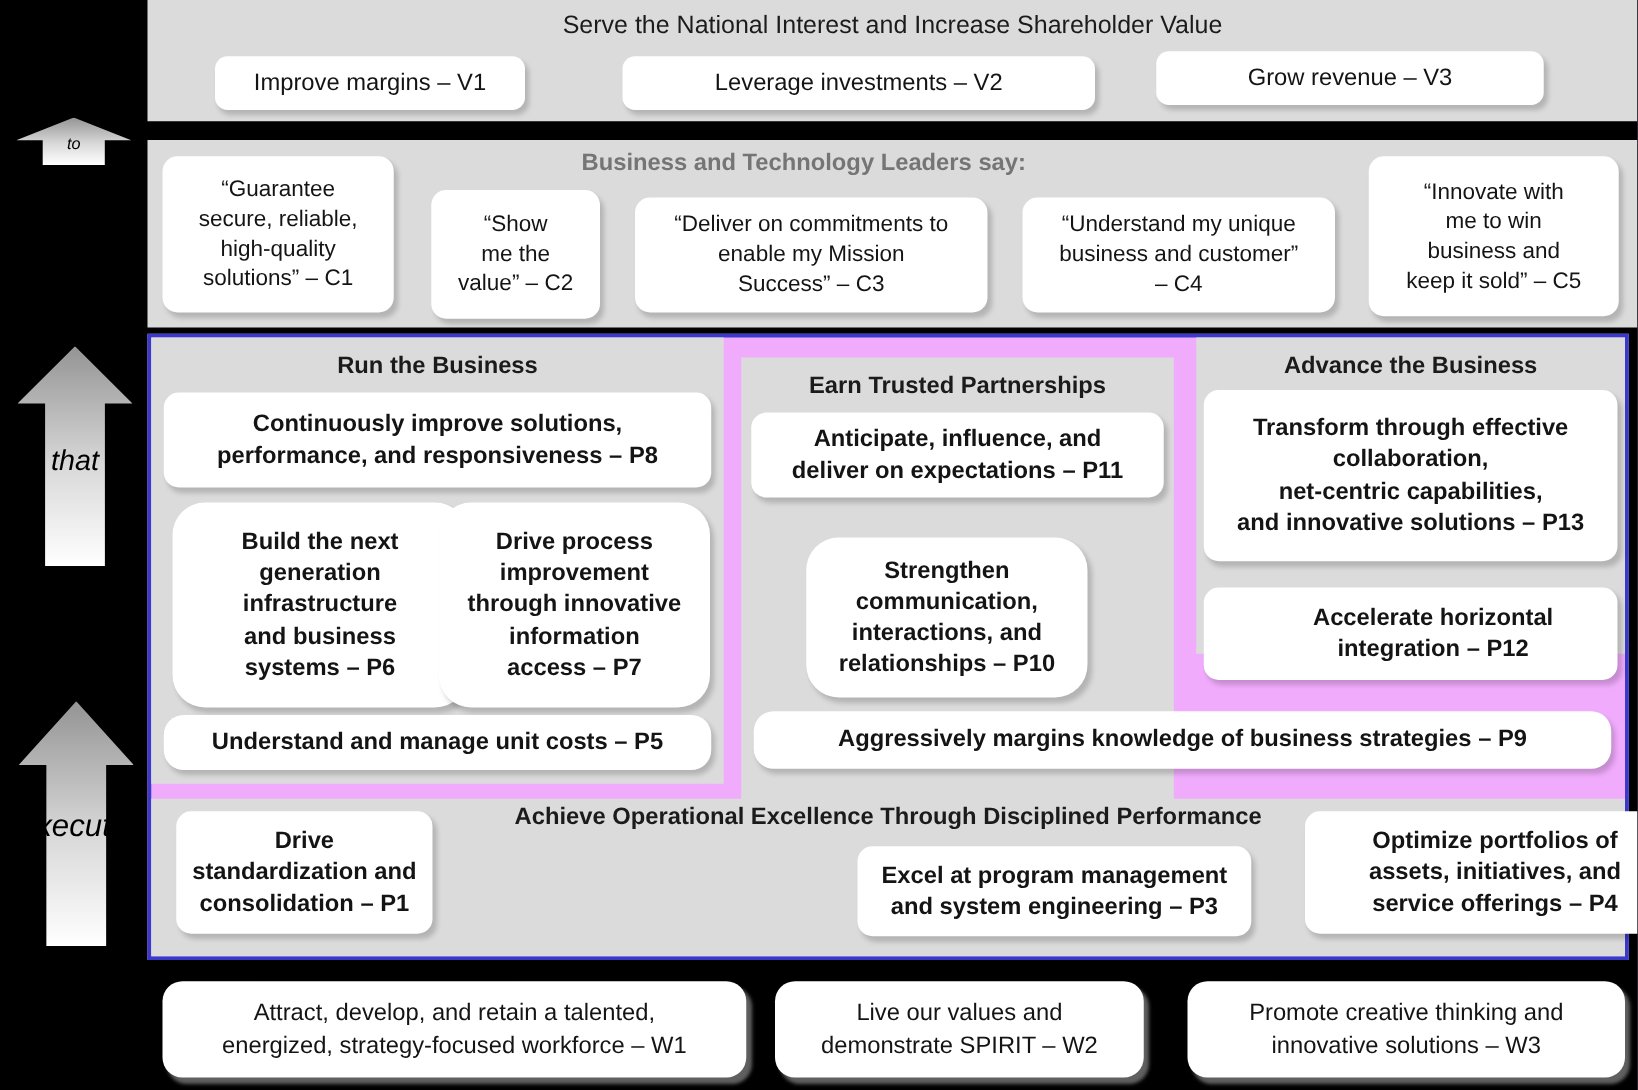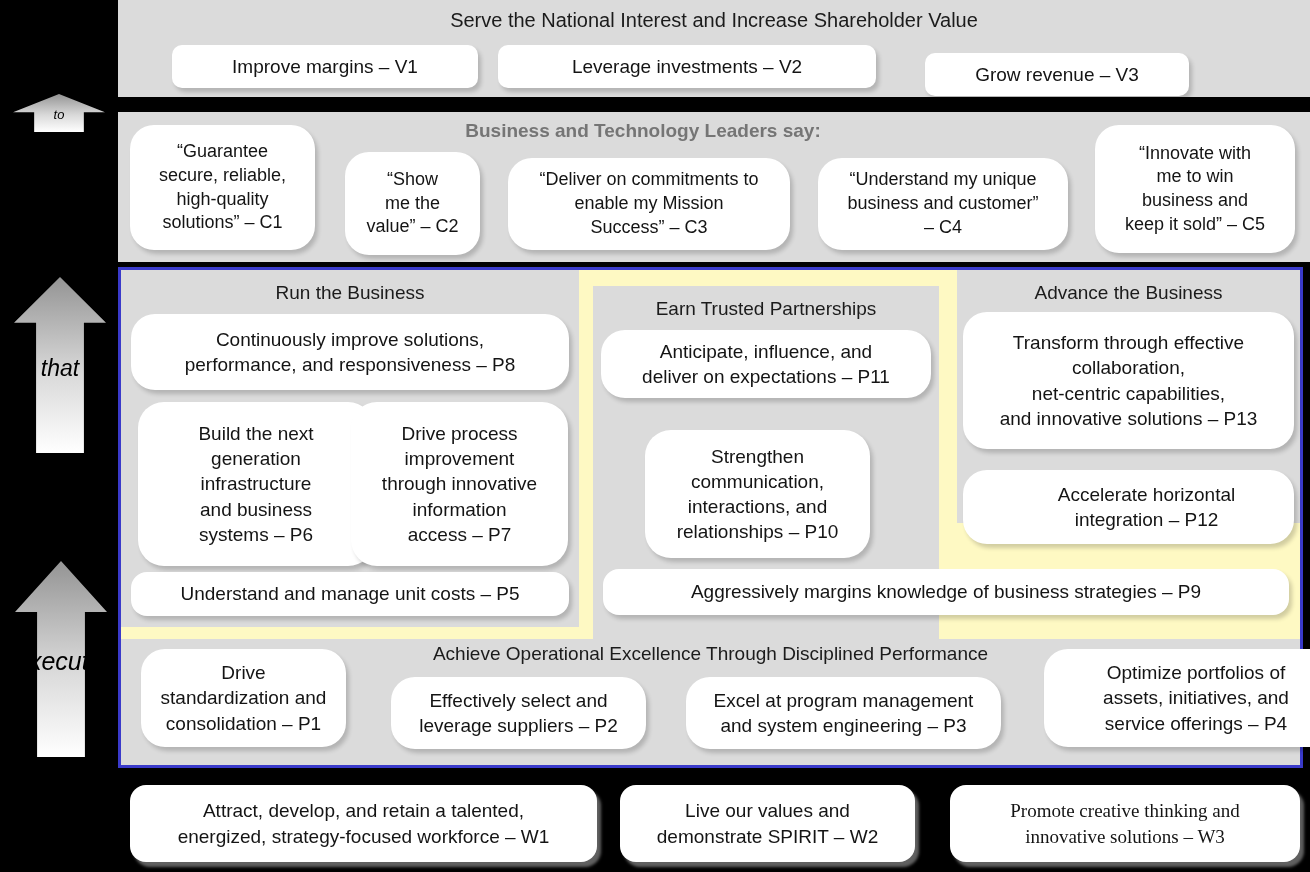--- a/index.html
+++ b/index.html
@@ -17,25 +17,25 @@
     color:var(--leaders,#757575);
   }
   .box{
     position:absolute;background:var(--box-bg,#fff);
     display:flex;align-items:center;justify-content:center;
     text-align:center;white-space:pre-line;
     font-size:19px;line-height:1.32;color:#141414;
     border-radius:16px;box-sizing:border-box;padding:4px 8px;
     box-shadow:3px 4px 4px rgba(0,0,0,0.18);
   }
-  .r10{border-radius:10px;} .r20{border-radius:24px;} .r26{border-radius:26px;}
+  .r10{border-radius:10px;} .r20{border-radius:12px;} .r26{border-radius:26px;}
   .w-box{box-shadow:4px 5px 3px rgba(175,175,175,0.55);}
   .blue-region{
-    position:absolute;background:#fef9c3;
-    border:3px solid var(--blue,#3A3ACA);box-sizing:border-box;
+    position:absolute;background:#f0abfc;
+    border:3px solid var(--blue,#3A3ACA);box-sizing:border-box;font-weight:bold;
   }
   .panel{position:absolute;background:var(--band-bg,#DBDBDB);}
   .panel-title{
     position:absolute;left:0;right:0;top:12px;text-align:center;
     font-size:19px;color:#1b1b1b;
   }
   .arrow{position:absolute;}
   .arrow-shape{
     position:absolute;left:0;top:0;width:100%;height:100%;
     background:linear-gradient(to bottom,#949494 0%,#d9d9d9 55%,#ffffff 100%);
@@ -60,23 +60,23 @@
     <div class="arrow-shape shape-tall"></div>
     <div class="arrow-label" style="top:78px;font-size:23px;">that</div>
   </div>
   <div class="arrow" style="left:15px;top:561px;width:92px;height:196px;">
     <div class="arrow-shape shape-tall"></div>
     <div class="arrow-label" style="top:86px;font-size:25px;">executes</div>
   </div>
 
   <div class="band" style="left:118px;top:0;width:1192px;height:97px;">
     <div class="band-title" style="top:9px;">Serve the National Interest and Increase Shareholder Value</div>
-    <div class="box r10" style="left:54px;top:45px;width:306px;height:43px;text-align:right;">Improve margins – V1</div>
+    <div class="box r10" style="left:54px;top:45px;width:248px;height:43px;text-align:right;">Improve margins – V1</div>
     <div class="box r10" style="left:380px;top:45px;width:378px;height:43px;">Leverage investments – V2</div>
-    <div class="box r10" style="left:807px;top:53px;width:264px;height:43px;">Grow revenue – V3</div>
+    <div class="box r10" style="left:807px;top:41px;width:310px;height:43px;">Grow revenue – V3</div>
   </div>
 
   <div class="band" style="left:118px;top:112px;width:1192px;height:150px;">
     <div class="leaders-title" style="left:260px;top:8px;width:530px;">Business and Technology Leaders say:</div>
     <div class="box r20" style="left:12px;top:13px;width:185px;height:125px;font-size:18px;">“Guarantee
 secure, reliable,
 high-quality
 solutions” – C1</div>
     <div class="box r20" style="left:227px;top:40px;width:135px;height:103px;font-size:18px;">“Show
 me the
@@ -132,30 +132,28 @@
 integration – P12</div>
     </div>
 
     <div class="box" style="left:482px;top:299px;width:686px;height:46px;z-index:2;">Aggressively margins knowledge of business strategies – P9</div>
 
     <div class="panel" style="left:0;top:369px;width:1179px;height:126px;">
       <div class="band-title" style="top:4px;font-size:19px;">Achieve Operational Excellence Through Disciplined Performance</div>
       <div class="box r20" style="left:20px;top:10px;width:205px;height:98px;">Drive
 standardization and
 consolidation – P1</div>
-      <div class="box r20" style="left:270px;top:38px;width:255px;height:72px;">Effectively select and
-leverage suppliers – P2</div>
       <div class="box r20" style="left:565px;top:38px;width:315px;height:72px;">Excel at program management
 and system engineering – P3</div>
       <div class="box r20" style="left:923px;top:10px;width:304px;height:98px;">Optimize portfolios of
 assets, initiatives, and
 service offerings – P4</div>
     </div>
   </div>
 
   <div class="box w-box" style="left:130px;top:785px;width:467px;height:77px;">Attract, develop, and retain a talented,
 energized, strategy-focused workforce – W1</div>
   <div class="box w-box" style="left:620px;top:785px;width:295px;height:77px;">Live our values and
 demonstrate SPIRIT – W2</div>
-  <div class="box w-box" style="left:950px;top:785px;width:350px;height:77px;font-family:Liberation Serif, serif;">Promote creative thinking and
+  <div class="box w-box" style="left:950px;top:785px;width:350px;height:77px;">Promote creative thinking and
 innovative solutions – W3</div>
 
 </div>
 
 </body></html>

